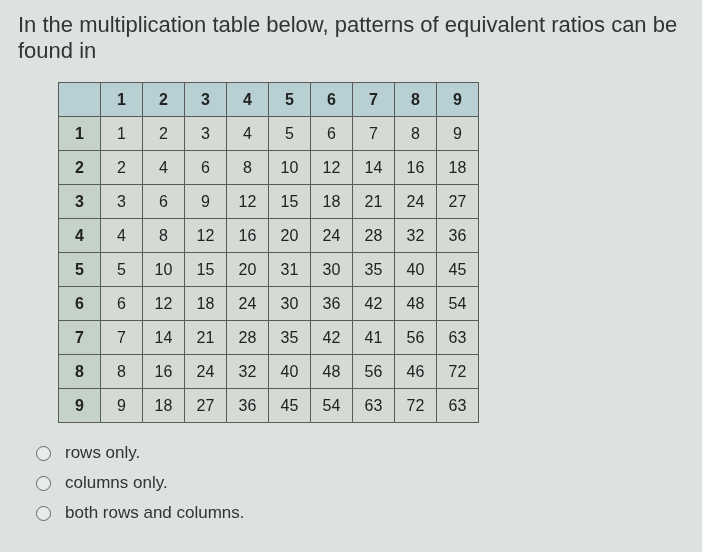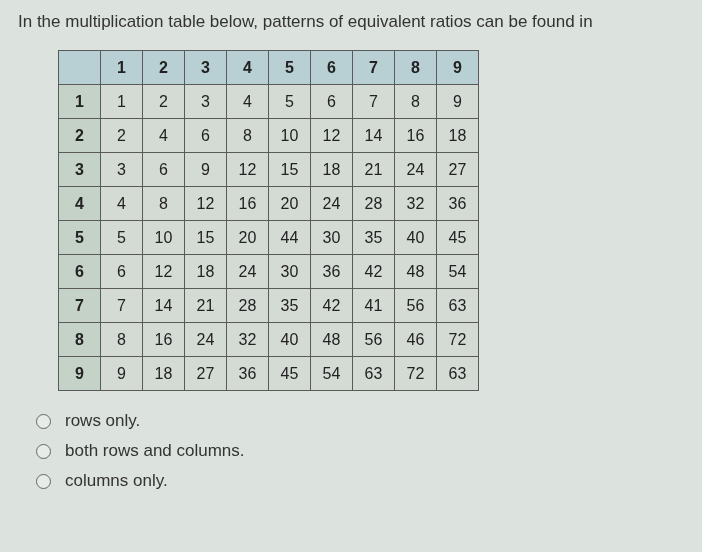--- a/index.html
+++ b/index.html
@@ -10,21 +10,21 @@
     body {
       font-family: Arial, sans-serif;
       background: #dce2dd;
       width: 702px;
       height: 552px;
       padding: 12px 18px;
       color: #2a2a2a;
       position: relative;
     }
     .question-text {
-      font-size: 17px;
+      font-size: 22px;
       margin-bottom: 18px;
       color: #333;
     }
     .table-wrap {
       margin-left: 40px;
       margin-bottom: 20px;
     }
     table {
       border-collapse: collapse;
       background: #d4dbd5;
@@ -141,21 +141,21 @@
     <td class="data-cell">28</td>
     <td class="data-cell">32</td>
     <td class="data-cell">36</td>
   </tr>
   <tr>
     <td class="header-row">5</td>
     <td class="data-cell">5</td>
     <td class="data-cell">10</td>
     <td class="data-cell">15</td>
     <td class="data-cell">20</td>
-    <td class="data-cell">44</td>
+    <td class="data-cell">31</td>
     <td class="data-cell">30</td>
     <td class="data-cell">35</td>
     <td class="data-cell">40</td>
     <td class="data-cell">45</td>
   </tr>
   <tr>
     <td class="header-row">6</td>
     <td class="data-cell">6</td>
     <td class="data-cell">12</td>
     <td class="data-cell">18</td>
@@ -206,19 +206,19 @@
     </table>
 </div>
 
 <div class="options">
   <div class="option">
     <span class="radio"></span>
     <span class="option-label">rows only.</span>
   </div>
   <div class="option">
     <span class="radio"></span>
-    <span class="option-label">both rows and columns.</span>
+    <span class="option-label">columns only.</span>
   </div>
   <div class="option">
     <span class="radio"></span>
-    <span class="option-label">columns only.</span>
+    <span class="option-label">both rows and columns.</span>
   </div>
 </div>
 
 </body></html>

